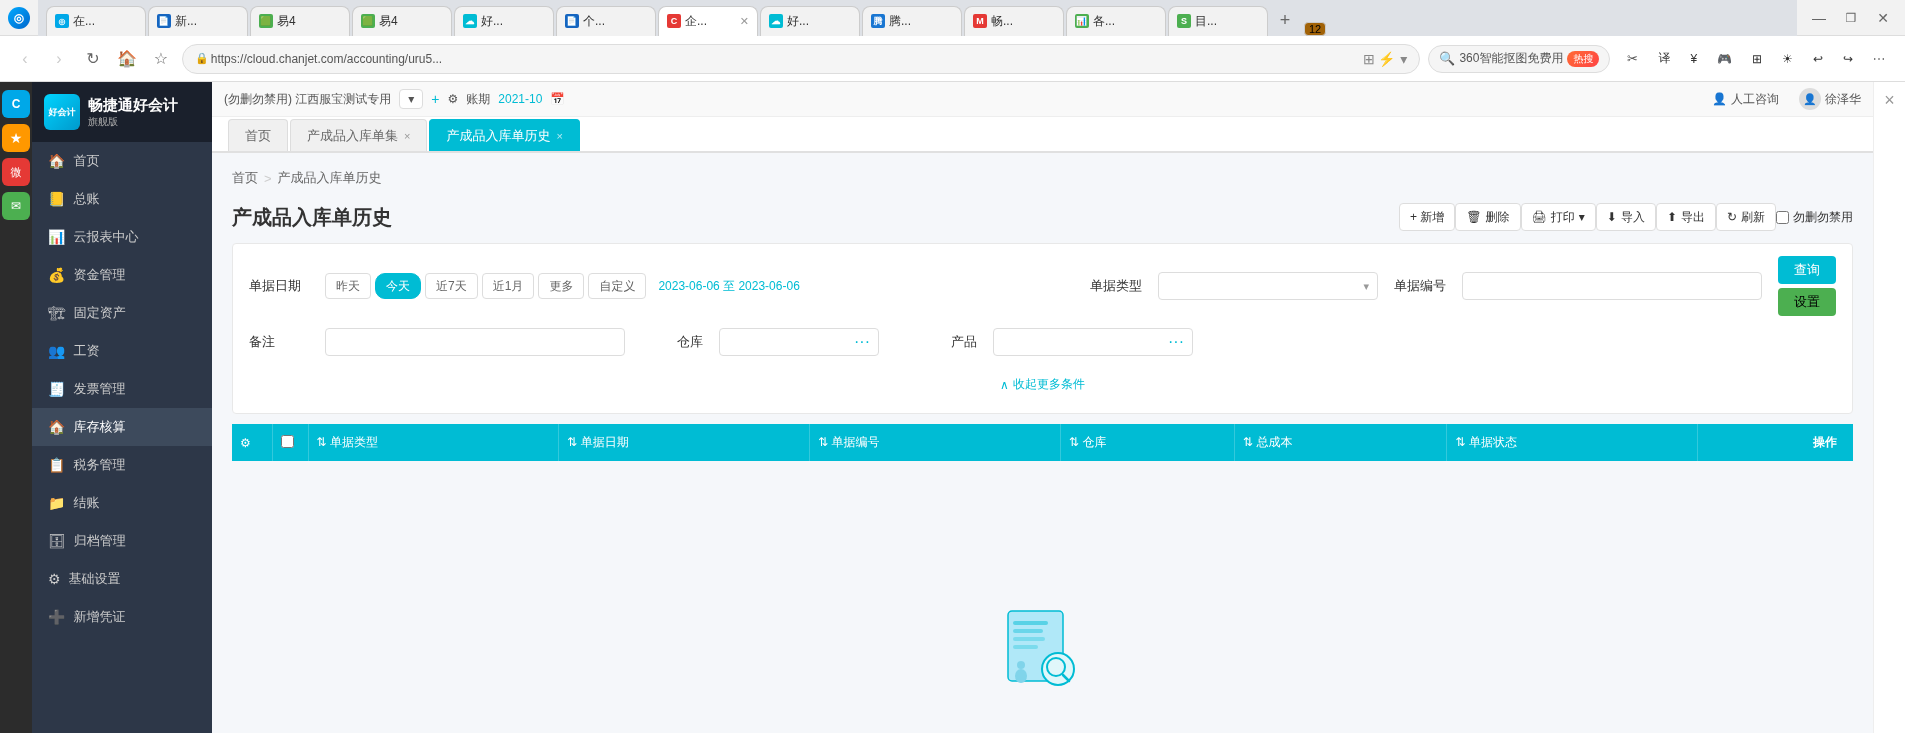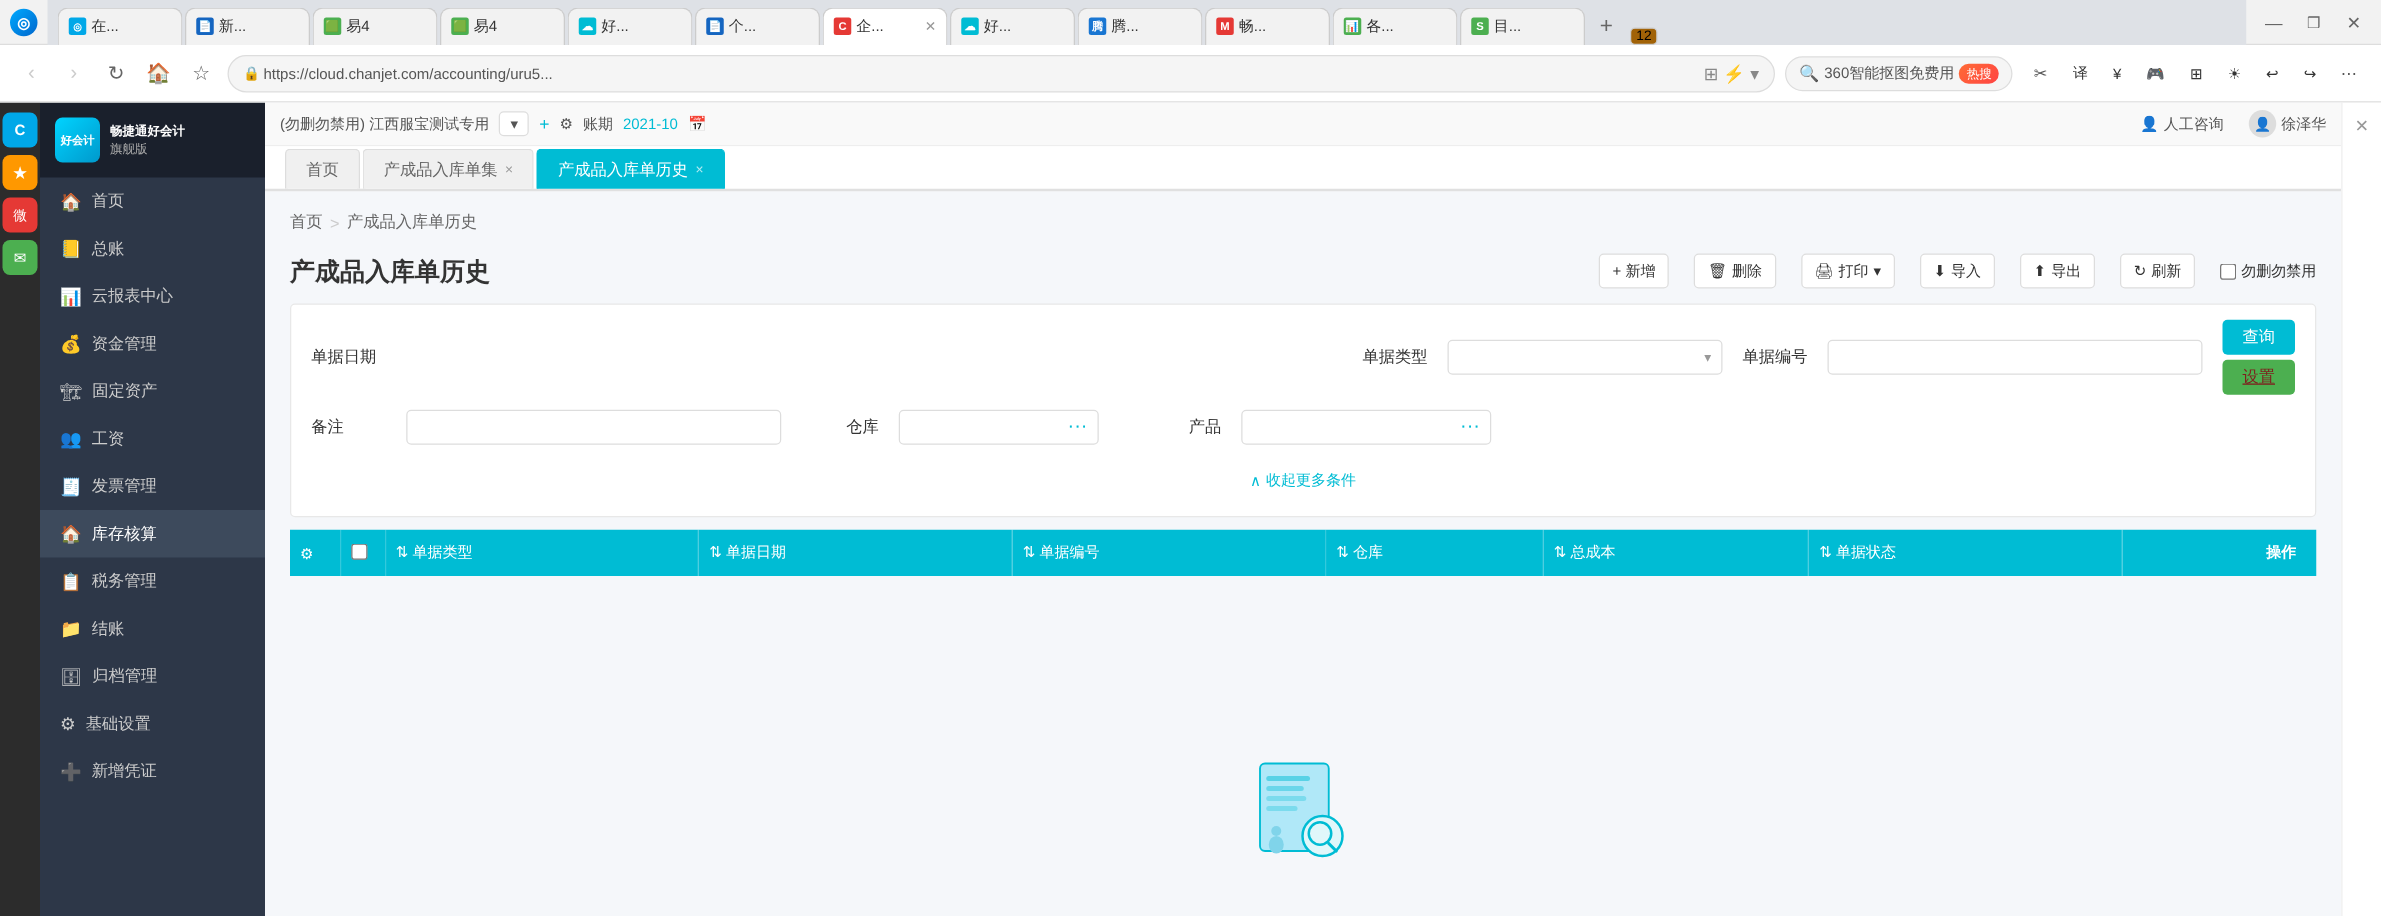--- a/index.html
+++ b/index.html
@@ -51,37 +51,37 @@
 
     
     .page-content { flex: 1; padding: 16px 20px; overflow-y: auto; }
     .breadcrumb { display: flex; align-items: center; gap: 6px; font-size: 13px; color: #666; margin-bottom: 16px; }
     .breadcrumb-sep { color: #ccc; }
     .breadcrumb a { color: #666; text-decoration: none; }
 
     .page-title { font-size: 20px; font-weight: bold; color: #333; margin-bottom: 16px; }
 
     
-    .toolbar { display: flex; align-items: center; gap: 20px; margin-bottom: 16px; justify-content: center; }
+    .toolbar { display: flex; align-items: center; gap: 0; margin-bottom: 16px; justify-content: center; }
     .toolbar-btn { height: 28px; padding: 0 10px; display: flex; align-items: center; gap: 4px; font-size: 12px; cursor: pointer; color: #333; background: #fff; border: 1px solid #ddd; border-radius: 4px; }
     .toolbar-checkbox { display: flex; align-items: center; gap: 4px; font-size: 12px; color: #333; cursor: pointer; }
     .filter-row { display: flex; align-items: center; gap: 16px; margin-bottom: 12px; }
     .filter-label { font-size: 13px; color: #333; white-space: nowrap; min-width: 60px; }
     .date-filter { display: flex; align-items: center; gap: 4px; }
     .date-btn { height: 26px; padding: 0 10px; font-size: 12px; cursor: pointer; color: #666; background: #fff; border: 1px solid #ddd; border-radius: 4px; }
     .date-btn.active { background: #00bcd4; color: white; border-color: #00bcd4; border-radius: 10px; }
     .date-range { font-size: 12px; color: #00bcd4; margin-left: 8px; }
     .filter-select { height: 28px; padding: 0 8px; border: 1px solid #ddd; border-radius: 4px; font-size: 12px; color: #333; min-width: 200px; display: flex; align-items: center; justify-content: space-between; cursor: pointer; }
     .filter-input { height: 28px; padding: 0 8px; border: 1px solid #ddd; border-radius: 4px; font-size: 12px; color: #333; width: 300px; outline: none; }
     .filter-chevron { color: #999; font-size: 11px; }
     .filter-dots { color: #00bcd4; font-size: 16px; cursor: pointer; }
 
     .collapse-btn { display: flex; align-items: center; justify-content: center; color: #00bcd4; font-size: 12px; gap: 4px; cursor: pointer; padding: 8px 0; }
     .btn-query { background: #00bcd4; color: white; border: none; border-radius: 4px; height: 28px; padding: 0 16px; font-size: 13px; cursor: pointer; }
-    .btn-settings { background: #4CAF50; color: #7f1d1d; border: none; border-radius: 4px; height: 28px; padding: 0 16px; font-size: 13px; cursor: pointer; text-decoration: underline; }
+    .btn-settings { background: #4CAF50; color: #000000; border: none; border-radius: 4px; height: 28px; padding: 0 16px; font-size: 13px; cursor: pointer; }
 
     
     .data-table { width: 100%; border-collapse: collapse; }
     .table-header { background: #00bcd4; color: white; }
     .table-header th { padding: 10px 8px; text-align: left; font-size: 12px; font-weight: normal; border-right: 1px solid rgba(255,255,255,0.2); white-space: nowrap; }
     .table-header th:last-child { border-right: none; font-weight: bold; }
     .th-gear { width: 40px; text-align: center; }
     .th-check { width: 36px; text-align: center; }
 
     .filter-section { background: #fff; border: 1px solid #e8e8e8; border-radius: 4px; padding: 12px 16px; margin-bottom: 10px; }
@@ -222,21 +222,21 @@
     </div>
 
     <div class="main-app">
 
       <div class="nav-sidebar">
         <div class="nav-sidebar-header">
           <div class="nav-logo">
             <span style="font-size:9px;font-weight:bold;color:white;">好会计</span>
           </div>
           <div>
-            <div style="font-size:10px;color:#fff;font-weight:bold;">畅捷通好会计</div>
+            <div style="font-size:15px;color:#fff;font-weight:bold;">畅捷通好会计</div>
             <div style="font-size:10px;color:#aaa;">旗舰版</div>
           </div>
         </div>
         <div class="nav-item">
           <span class="nav-item-icon">🏠</span>
           <span>首页</span>
         </div>
         <div class="nav-item">
           <span class="nav-item-icon">📒</span>
           <span>总账</span>
@@ -359,20 +359,29 @@
                 <input type="checkbox" style="">
                 <span>勿删勿禁用</span>
               </label>
             </div>
           </div>
 
           <div class="filter-section">
 
             <div class="filter-row">
               <span class="filter-label">单据日期</span>
+              <div class="date-filter">
+                <button class="date-btn">昨天</button>
+                <button class="date-btn active">今天</button>
+                <button class="date-btn">近7天</button>
+                <button class="date-btn">近1月</button>
+                <button class="date-btn">更多</button>
+                <button class="date-btn">自定义</button>
+                <span class="date-range">2023-06-06 至 2023-06-06</span>
+              </div>
               <div style="flex:1;"></div>
 
               <span style="font-size:13px;color:#333;white-space:nowrap;">单据类型</span>
               <div class="filter-select" style="min-width:220px;">
                 <span></span>
                 <span class="filter-chevron">▾</span>
               </div>
 
               <span style="font-size:13px;color:#333;white-space:nowrap;">单据编号</span>
               <input class="filter-input" type="text" style="">

